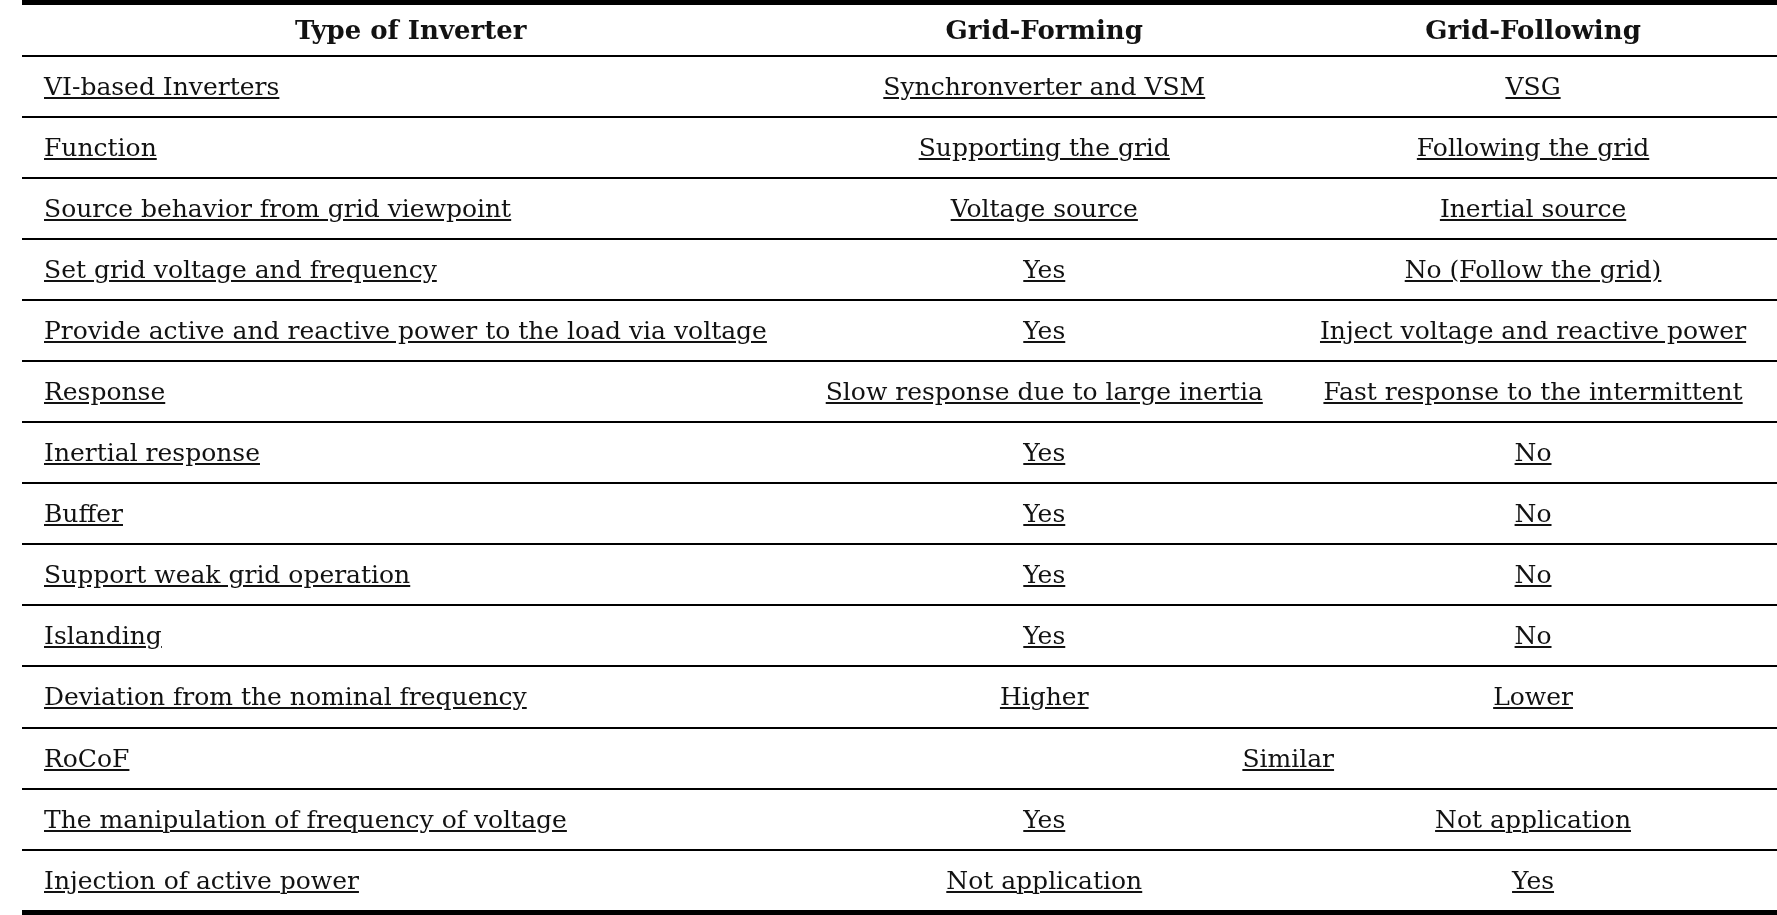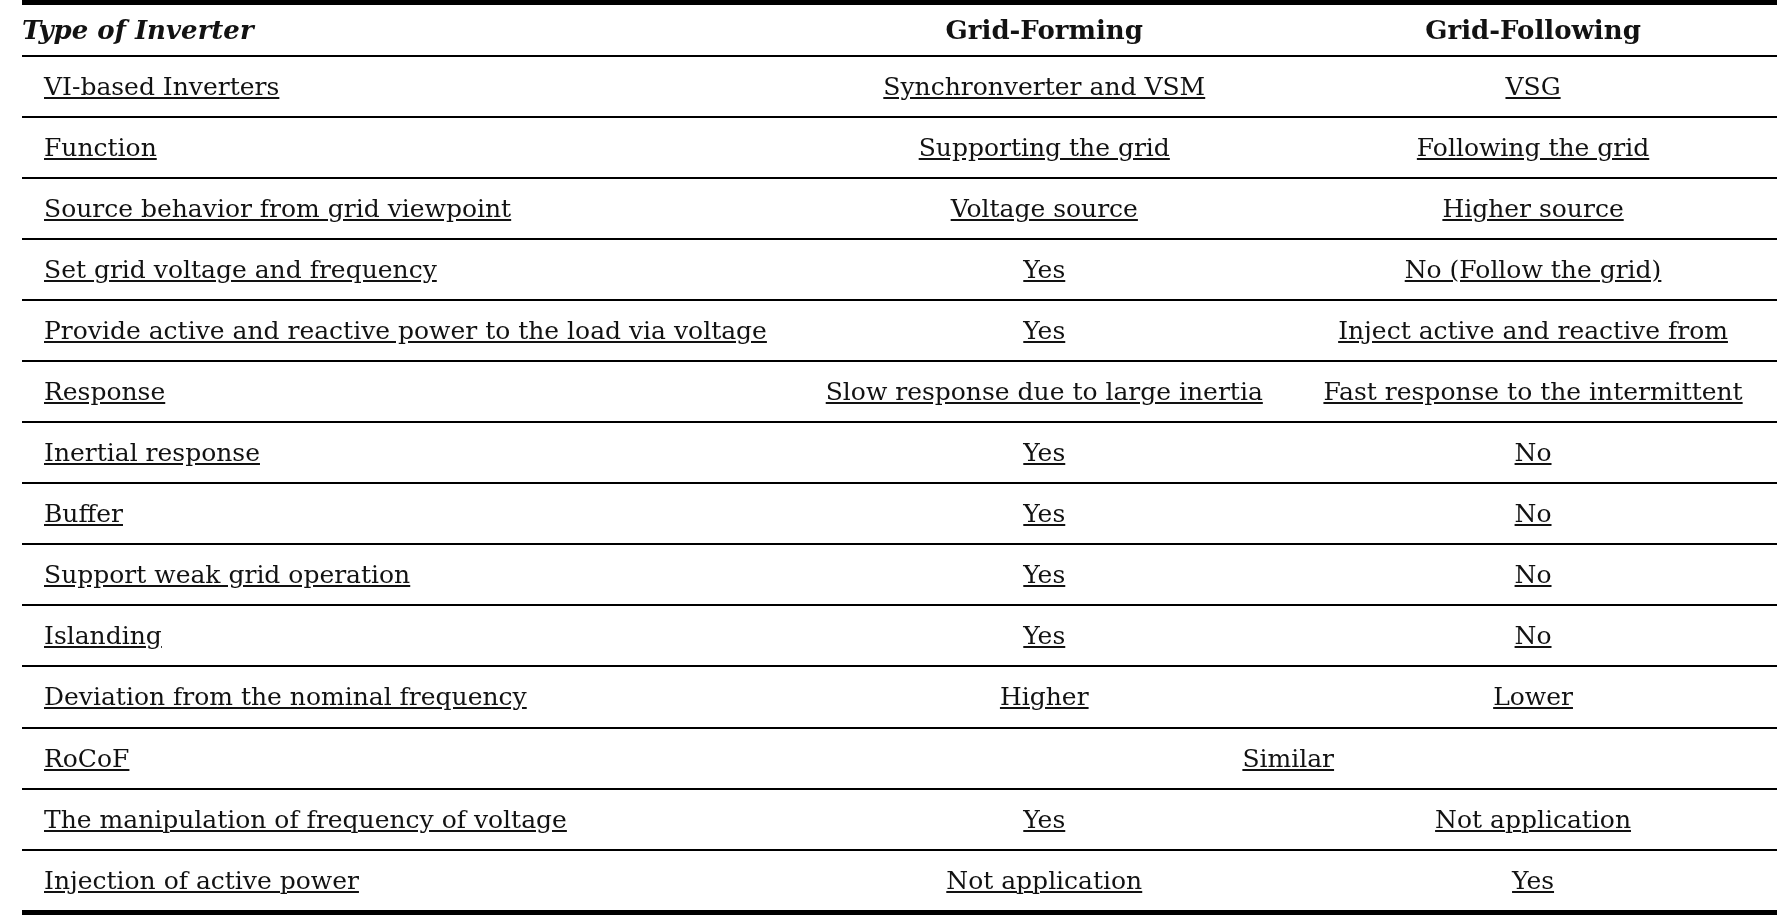--- a/index.html
+++ b/index.html
@@ -27,22 +27,21 @@
     border-top: 5px solid #000;
     border-bottom: 2px solid #000;
     font-weight: bold;
     font-size: 26px;
     text-align: center;
     padding: 0;
     height: 50px;
     vertical-align: middle;
   }
   table.cmp thead th.label-col {
-    text-align: left;
-    font-style: italic;
+    text-align: center;
   }
   table.cmp tbody td {
     border-bottom: 2px solid #000;
     font-size: 25px;
     vertical-align: middle;
     padding: 0;
     height: 51px;
     text-align: center;
     white-space: nowrap;
     overflow: hidden;
@@ -79,31 +78,31 @@
         <td>VSG</td>
       </tr>
       <tr>
         <td class="label-cell">Function</td>
         <td>Supporting the grid</td>
         <td>Following the grid</td>
       </tr>
       <tr>
         <td class="label-cell">Source behavior from grid viewpoint</td>
         <td>Voltage source</td>
-        <td>Higher source</td>
+        <td>Inertial source</td>
       </tr>
       <tr>
         <td class="label-cell">Set grid voltage and frequency</td>
         <td>Yes</td>
         <td>No (Follow the grid)</td>
       </tr>
       <tr>
         <td class="label-cell">Provide active and reactive power to the load via voltage</td>
         <td>Yes</td>
-        <td>Inject active and reactive from</td>
+        <td>Inject voltage and reactive power</td>
       </tr>
       <tr>
         <td class="label-cell">Response</td>
         <td>Slow response due to large inertia</td>
         <td>Fast response to the intermittent</td>
       </tr>
       <tr>
         <td class="label-cell">Inertial response</td>
         <td>Yes</td>
         <td>No</td>

